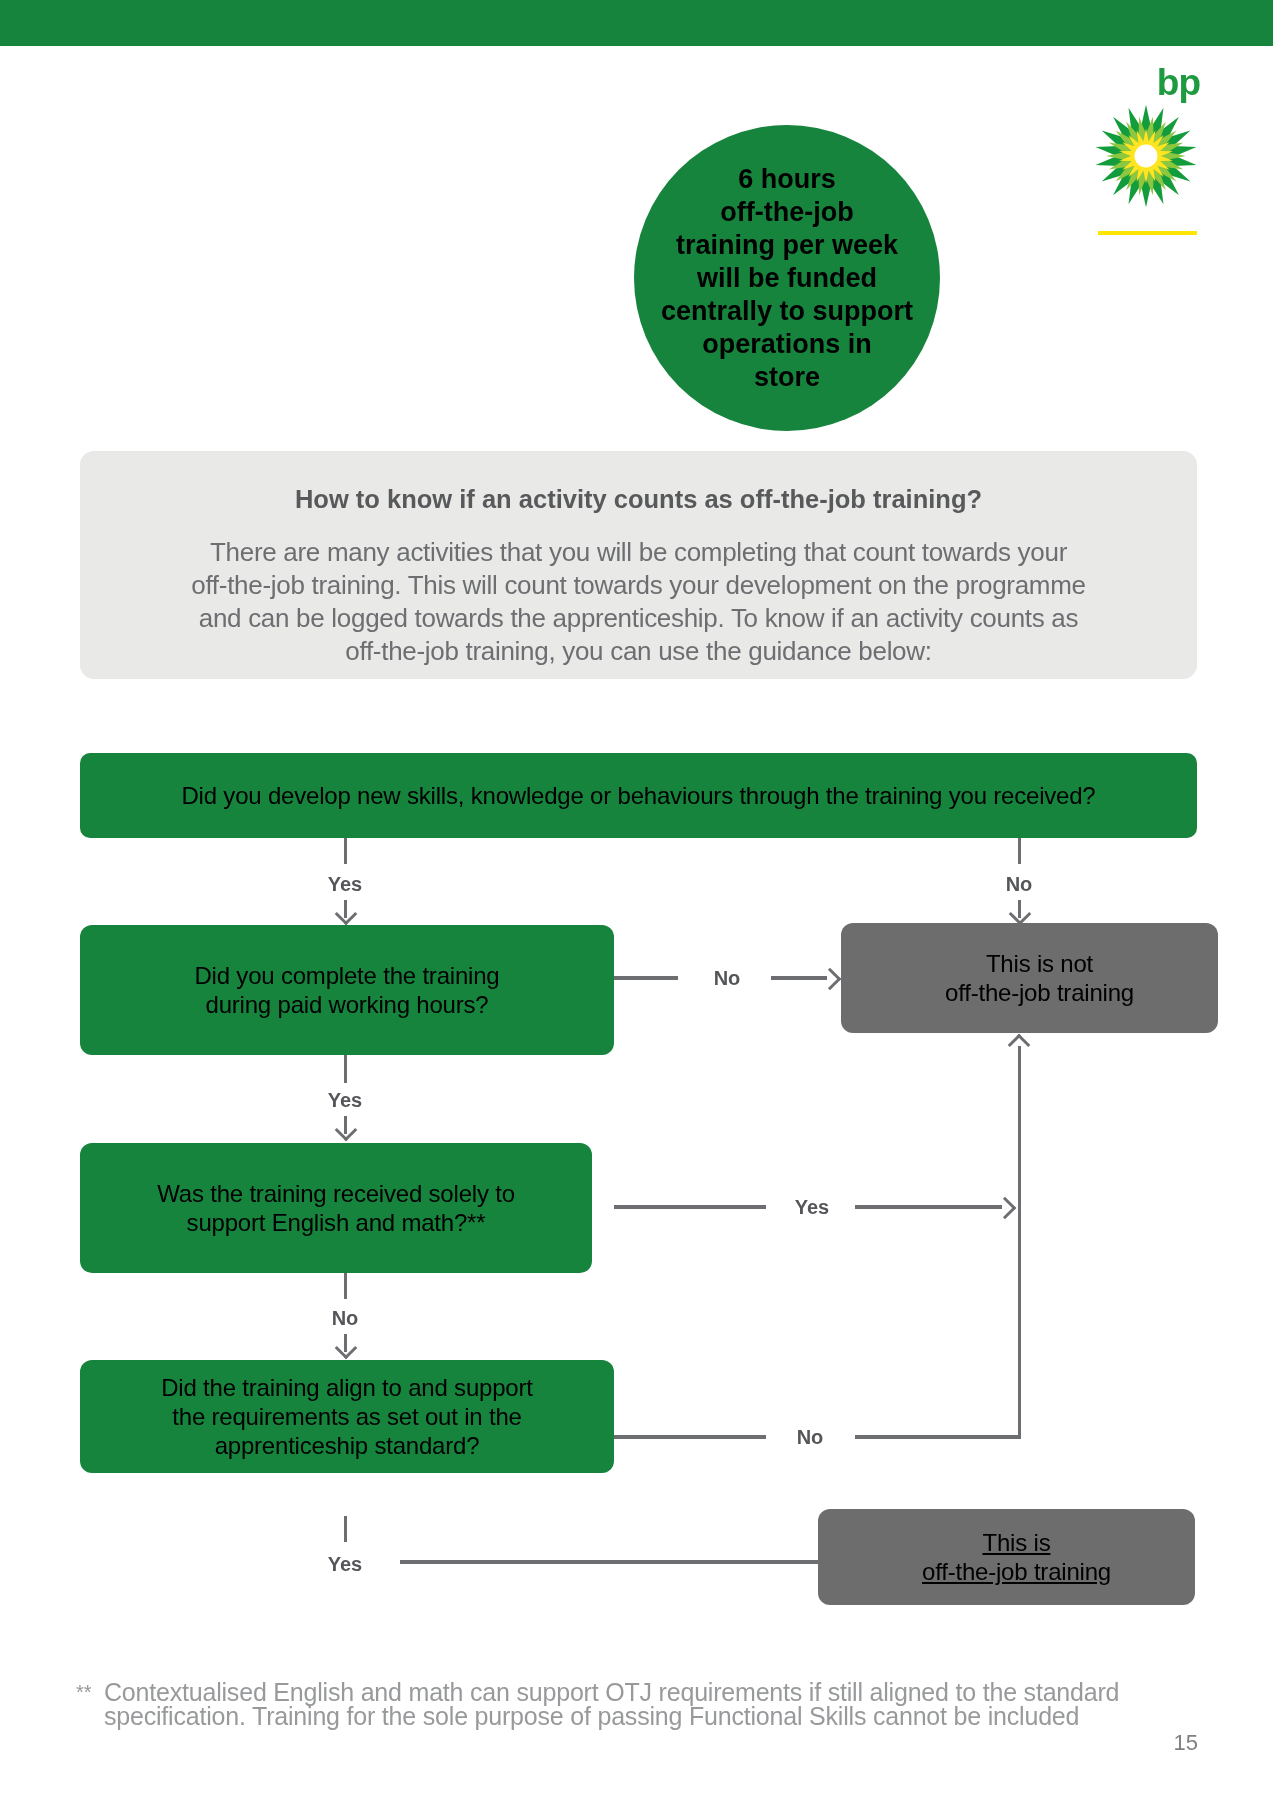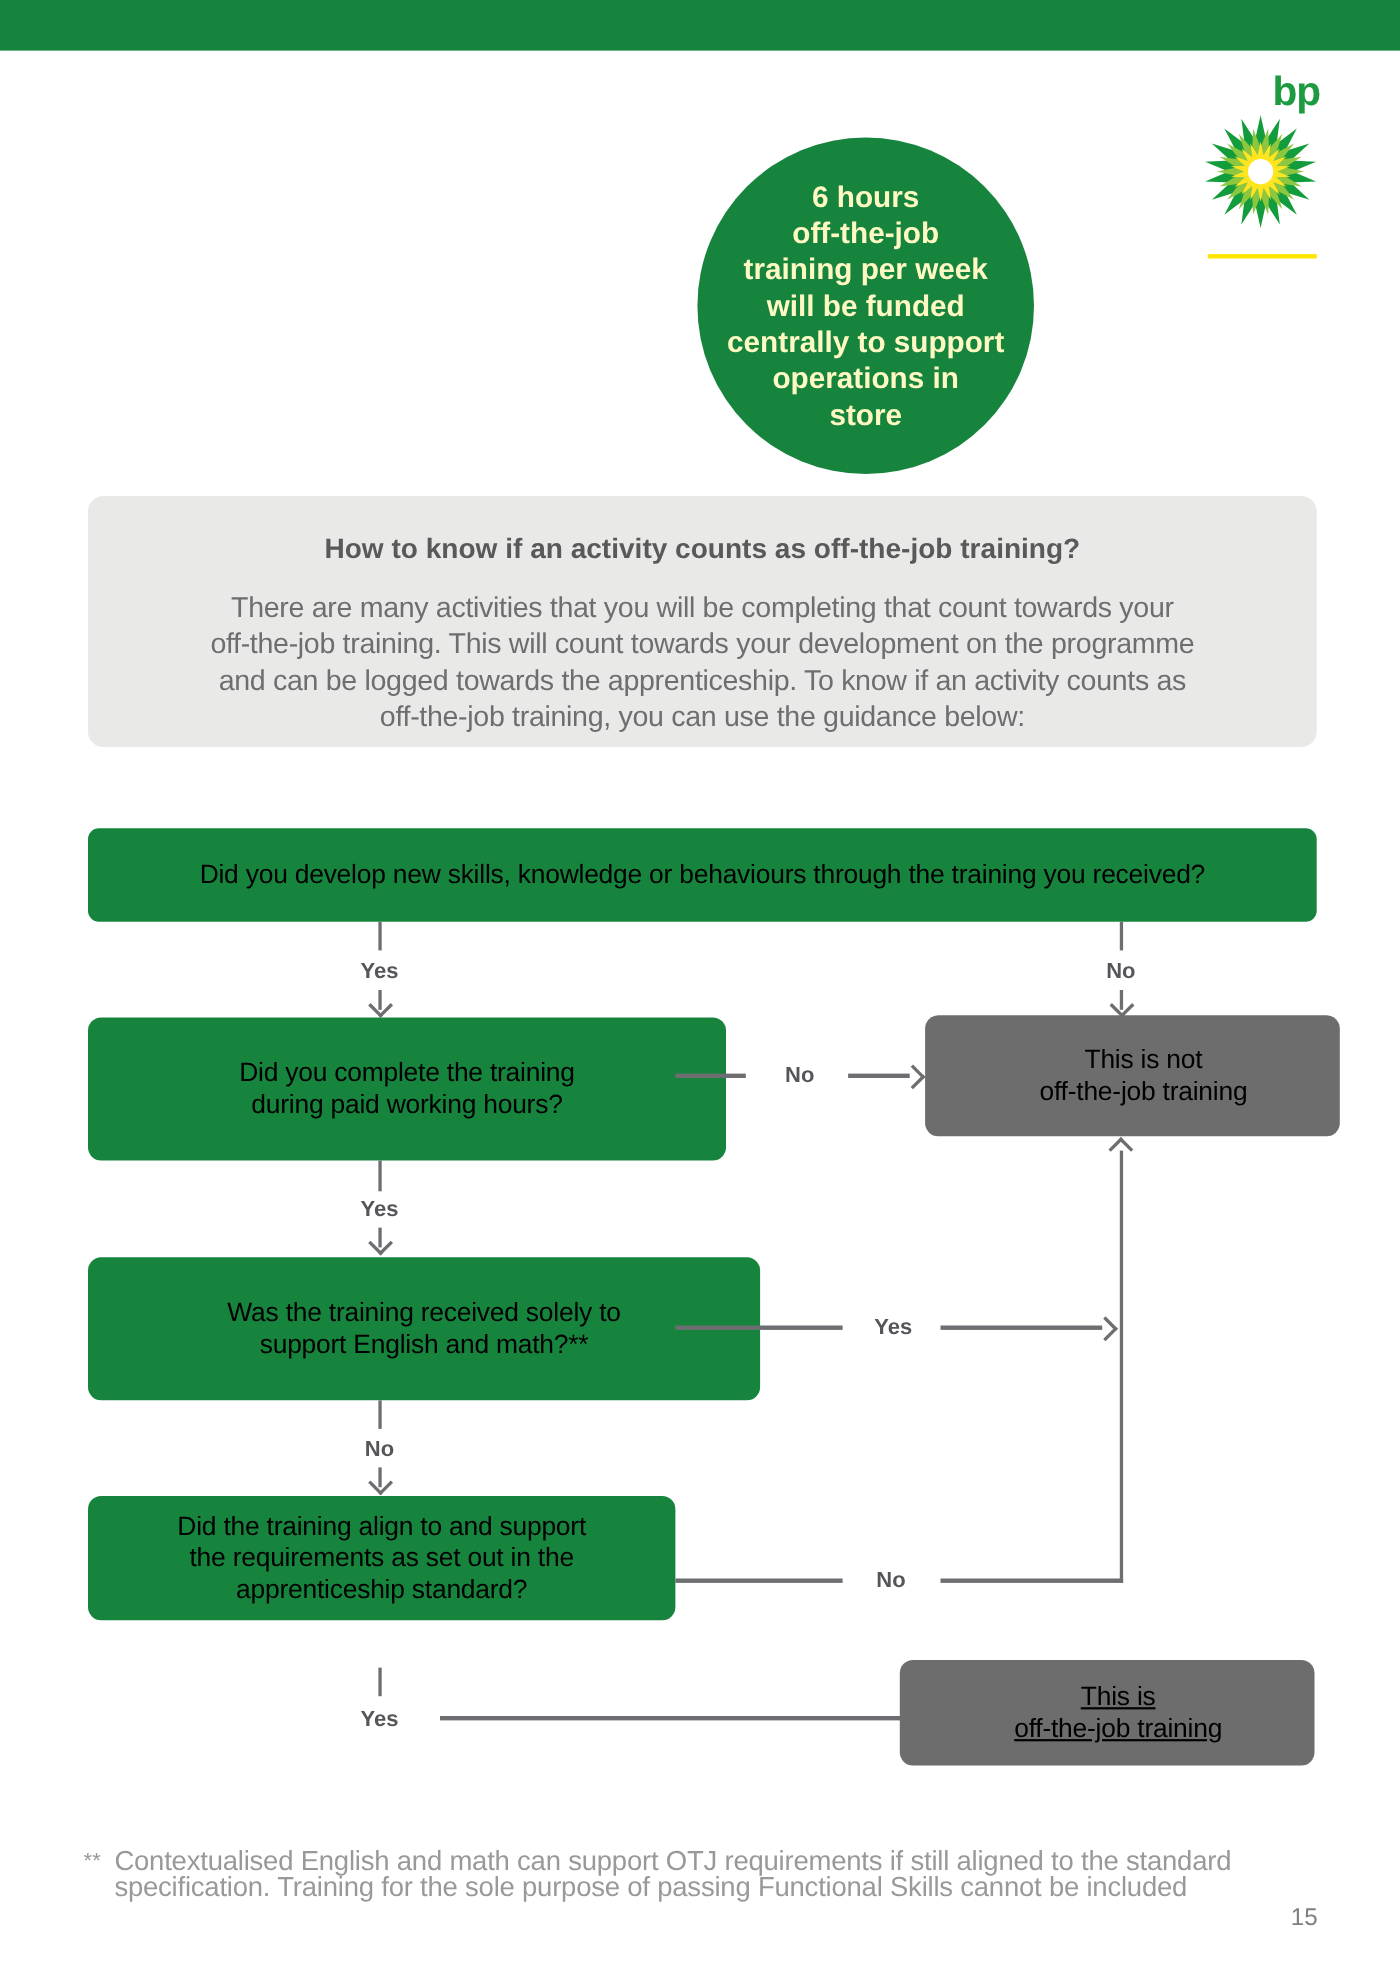--- a/index.html
+++ b/index.html
@@ -26,39 +26,39 @@
   
   .bp-word{position:absolute;left:1150px;top:62px;width:50px;text-align:right;
     font-size:37px;font-weight:700;color:var(--bp-green);letter-spacing:-1px;}
   .helios{position:absolute;left:1093px;top:103px;width:106px;height:106px;}
   .logo-rule{position:absolute;left:1098px;top:231px;width:99px;height:4px;background:var(--bp-yellow);}
   
   .callout{
     position:absolute;left:634px;top:125px;width:306px;height:306px;border-radius:50%;
     background:var(--green);display:flex;align-items:center;justify-content:center;
   }
-  .callout .txt{color:#fef9c3;font-weight:700;font-size:27px;line-height:33px;text-align:center;}
+  .callout .txt{color:#000000;font-weight:700;font-size:27px;line-height:33px;text-align:center;}
   
   .intro{
     position:absolute;left:80px;top:451px;width:1117px;height:228px;border-radius:14px;
     background:var(--panel);text-align:center;
   }
   .intro h2{margin:34px 30px 0 30px;font-size:25.5px;font-weight:700;color:var(--heading);}
   .intro p{margin:22px 30px 0 30px;font-size:26px;line-height:33px;color:var(--body);letter-spacing:-0.3px;}
   
   .node{
     position:absolute;display:flex;align-items:center;justify-content:center;text-align:center;
     color:#000000;border-radius:12px;
   }
   .node .txt{font-size:24px;line-height:29px;letter-spacing:-0.2px;}
   .q{background:var(--green);}
   .t{background:var(--terminal);padding-left:20px;}
   .q1{left:80px;top:753px;width:1117px;height:85px;border-radius:10px;}
-  .q2{left:80px;top:925px;width:580px;height:130px;}
-  .q3{left:80px;top:1143px;width:611px;height:130px;}
+  .q2{left:80px;top:925px;width:534px;height:130px;}
+  .q3{left:80px;top:1143px;width:512px;height:130px;}
   .q4{left:80px;top:1360px;width:534px;height:113px;}
   .t-not{left:841px;top:923px;width:357px;height:110px;}
   .t-is{left:818px;top:1509px;width:357px;height:96px;text-decoration:underline;}
   
   .vl{position:absolute;width:3px;background:var(--line);}
   .hl{position:absolute;height:4px;background:var(--line);}
   .lbl{position:absolute;transform:translate(-50%,-50%);font-size:20px;font-weight:700;color:var(--label);}
   .chev{position:absolute;width:13px;height:13px;border:0 solid var(--line);}
   .chev.down{border-right-width:3px;border-bottom-width:3px;transform:rotate(45deg);}
   .chev.right{border-right-width:3px;border-top-width:3px;transform:rotate(45deg);}

